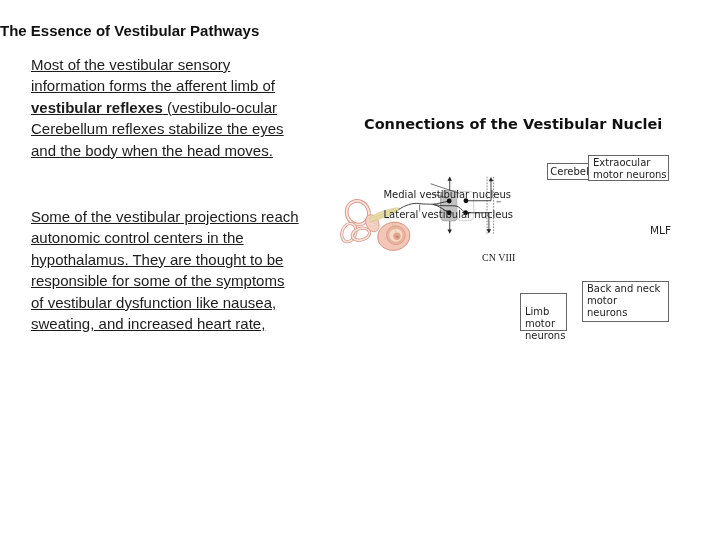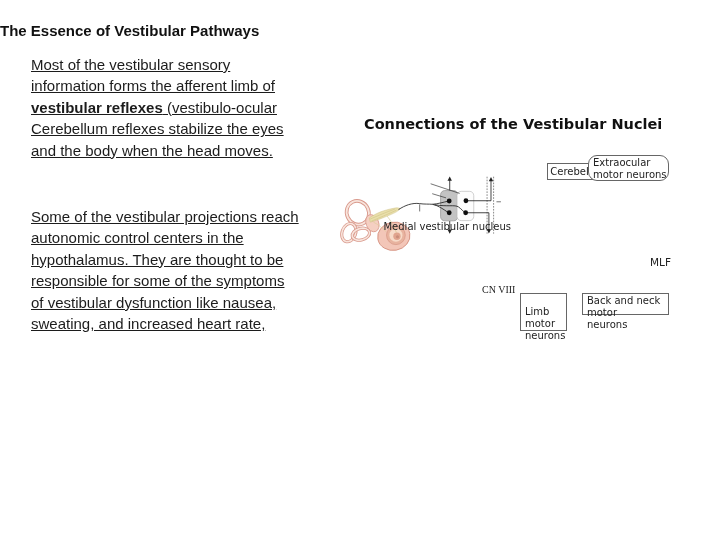--- a/index.html
+++ b/index.html
@@ -16,24 +16,24 @@
   
   .figure{position:absolute;left:340px;top:110px;width:372px;height:240px;
           font-family:"DejaVu Sans","Liberation Sans",sans-serif;color:#222;}
   .fig-title{position:absolute;left:24px;top:6px;font-size:14.5px;font-weight:bold;color:#111;
              letter-spacing:0px;white-space:nowrap;}
   .fig-svg{position:absolute;left:0;top:0;}
   .fbox{position:absolute;border:1px solid #666;background:#fff;font-size:10px;line-height:12px;
         color:#222;box-sizing:border-box;}
   .fbox div{white-space:nowrap;}
   .box-cerebellum{left:167px;top:53px;width:64px;height:17px;text-align:center;line-height:15px;margin-left:40px;}
-  .box-extraocular{left:248px;top:45px;width:81px;height:26px;padding:1px 0 0 4px;line-height:11.5px;border-radius:9px;}
+  .box-extraocular{left:248px;top:45px;width:81px;height:26px;padding:1px 0 0 4px;line-height:11.5px;}
   .box-limb{left:180px;top:183px;width:47px;height:38px;padding:12px 0 0 4px;}
-  .box-backneck{left:242px;top:183px;width:87px;height:22px;padding:1px 0 12px 4px;}
-  .ptr-label{position:absolute;font-size:10px;color:#222;white-space:nowrap;margin-top:32px;}
+  .box-backneck{left:242px;top:171px;width:87px;height:41px;padding:1px 0 12px 4px;}
+  .ptr-label{position:absolute;font-size:10px;color:#222;white-space:nowrap;}
   .lbl-medial{left:0px;top:79px;width:171px;text-align:right;}
   .lbl-lateral{left:0px;top:99px;width:173px;text-align:right;}
   .lbl-cnviii{left:142px;top:142px;font-family:Liberation Serif, serif;}
   .lbl-mlf{left:310px;top:114px;font-size:10.5px;}
 </style>
 </head>
 <body>
 
 <div class="slide">
 
@@ -144,18 +144,19 @@
       <div>neurons</div>
     </div>
 
     <div class="fbox box-backneck">
       <div>Back and neck</div>
       <div>motor</div>
       <div>neurons</div>
     </div>
 
     <div class="ptr-label lbl-medial">Medial vestibular nucleus</div>
+    <div class="ptr-label lbl-lateral">Lateral vestibular nucleus</div>
     <div class="ptr-label lbl-cnviii">CN VIII</div>
     <div class="ptr-label lbl-mlf">MLF</div>
 
   </div>
 
 </div>
 
 </body></html>

